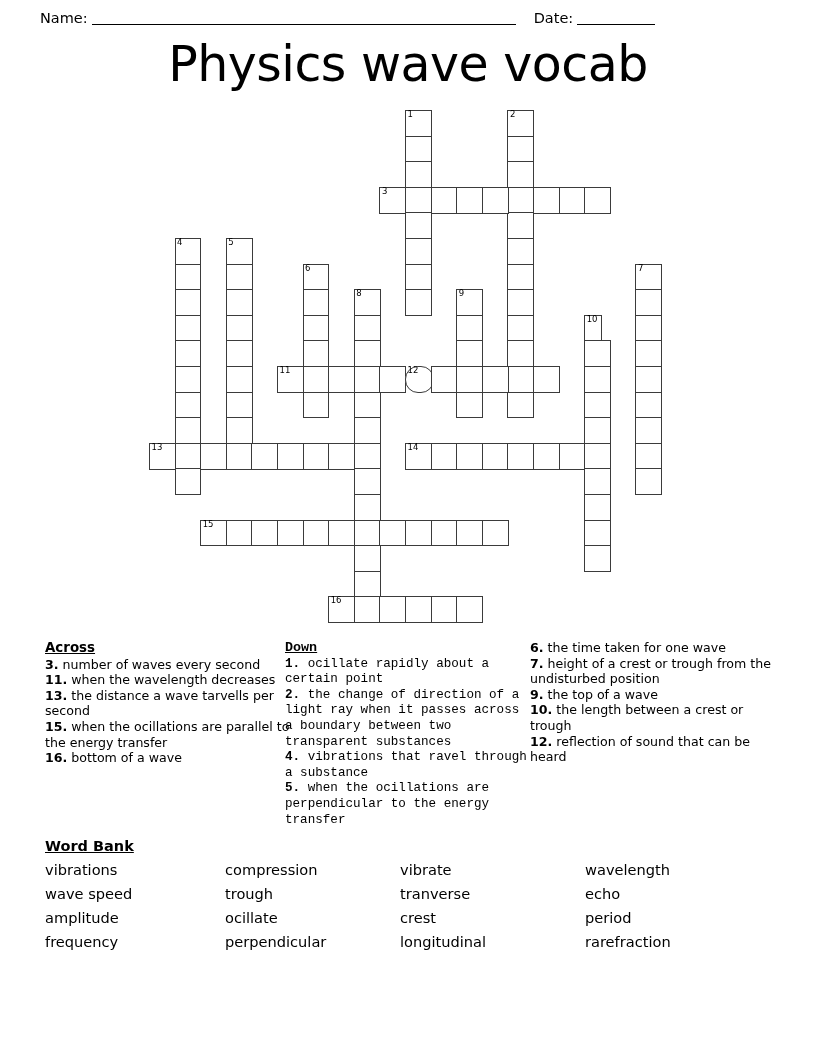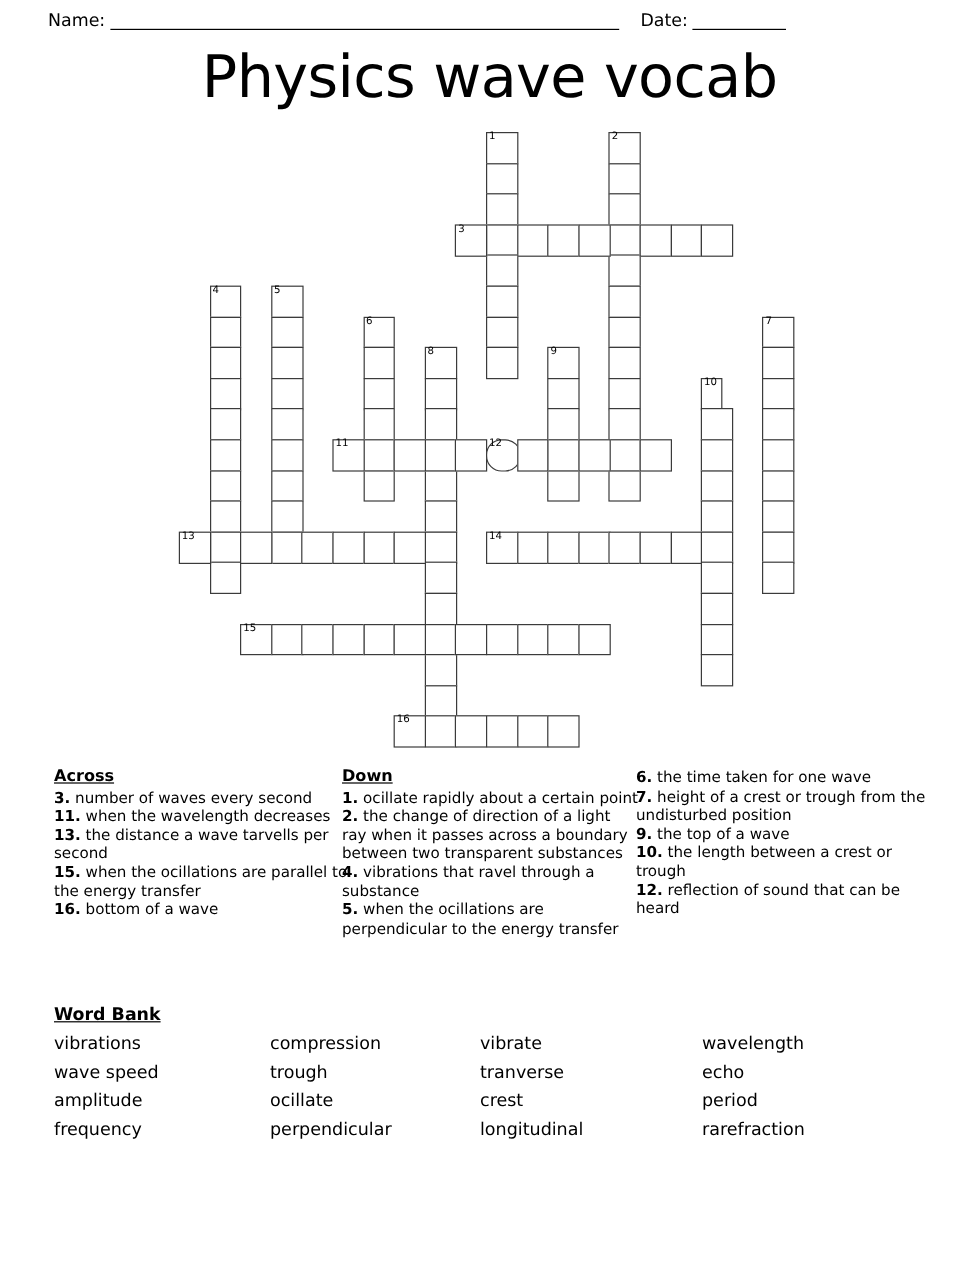--- a/index.html
+++ b/index.html
@@ -86,21 +86,21 @@
     height: 212px;
   }
   .clue-col {
     position: absolute;
     top: 0;
     font-size: 12.6px;
     line-height: 15.6px;
     margin-top: 12px;
   }
   .clue-col.c1 { left: 0px;   width: 245px; }
-  .clue-col.c2 { left: 240px; width: 247px; }
+  .clue-col.c2 { left: 240px; width: 247px; font-family: Liberation Mono, monospace; }
   .clue-col.c3 { left: 485px; width: 250px; top: 0px; }
   .clue-heading {
     font-weight: bold;
     text-decoration: underline;
     font-size: 13.4px;
     display: block;
     margin-bottom: 1px;
   }
   .clue {
     display: block;

